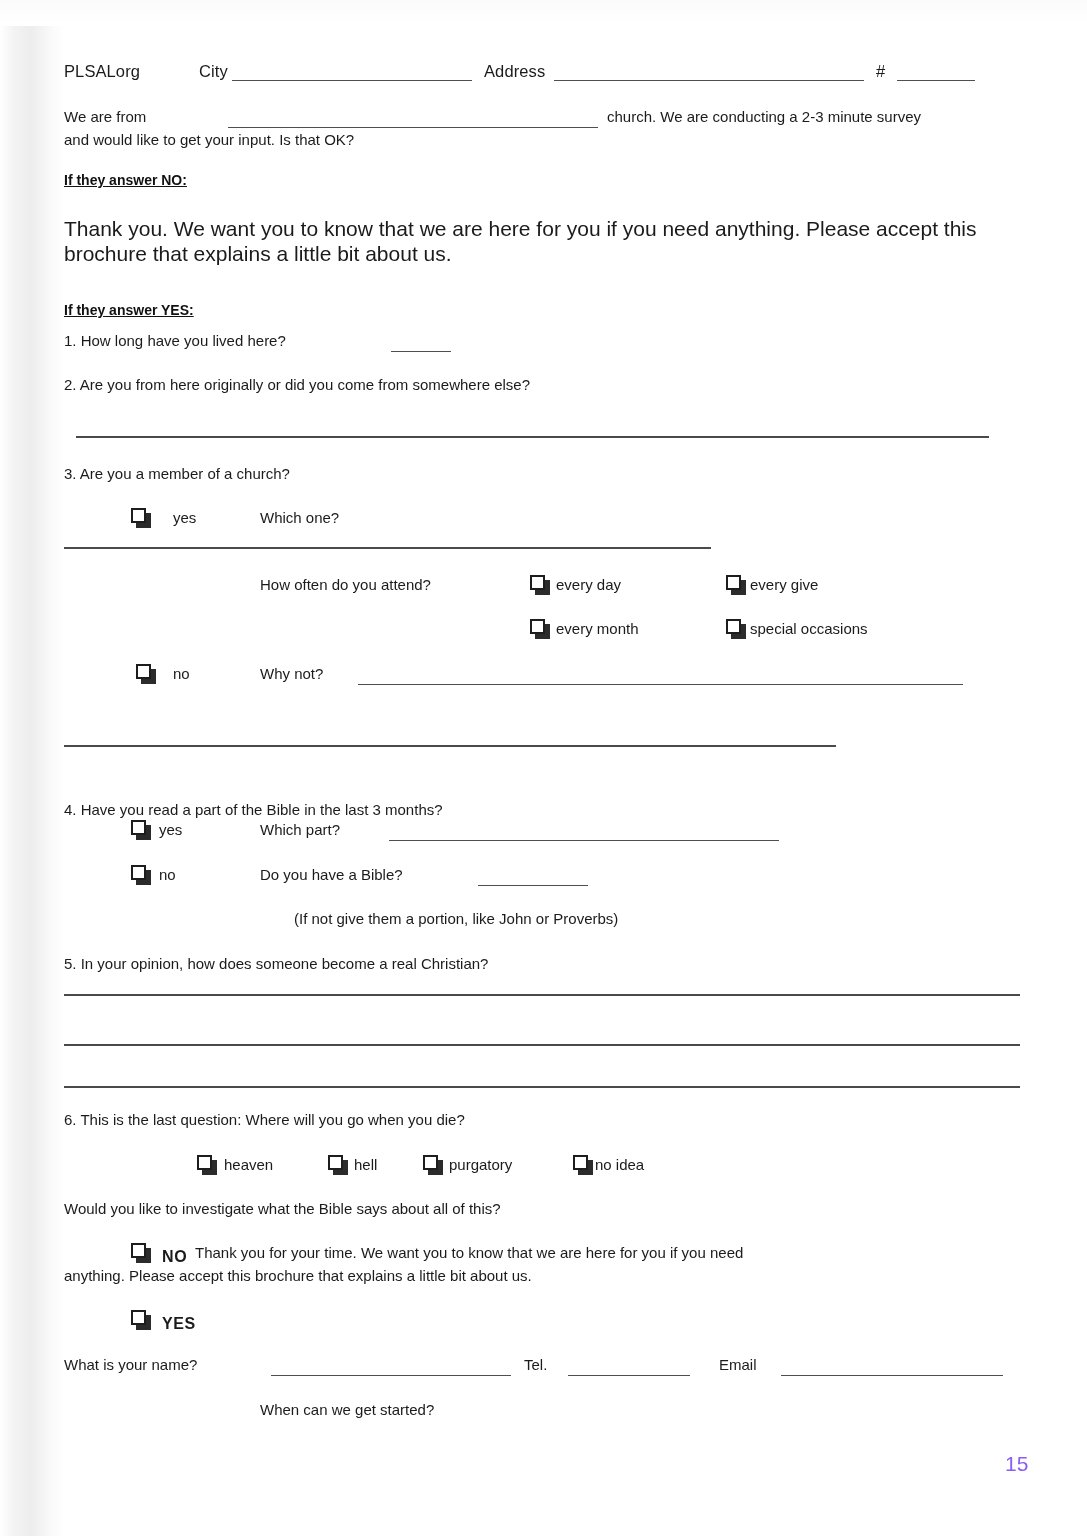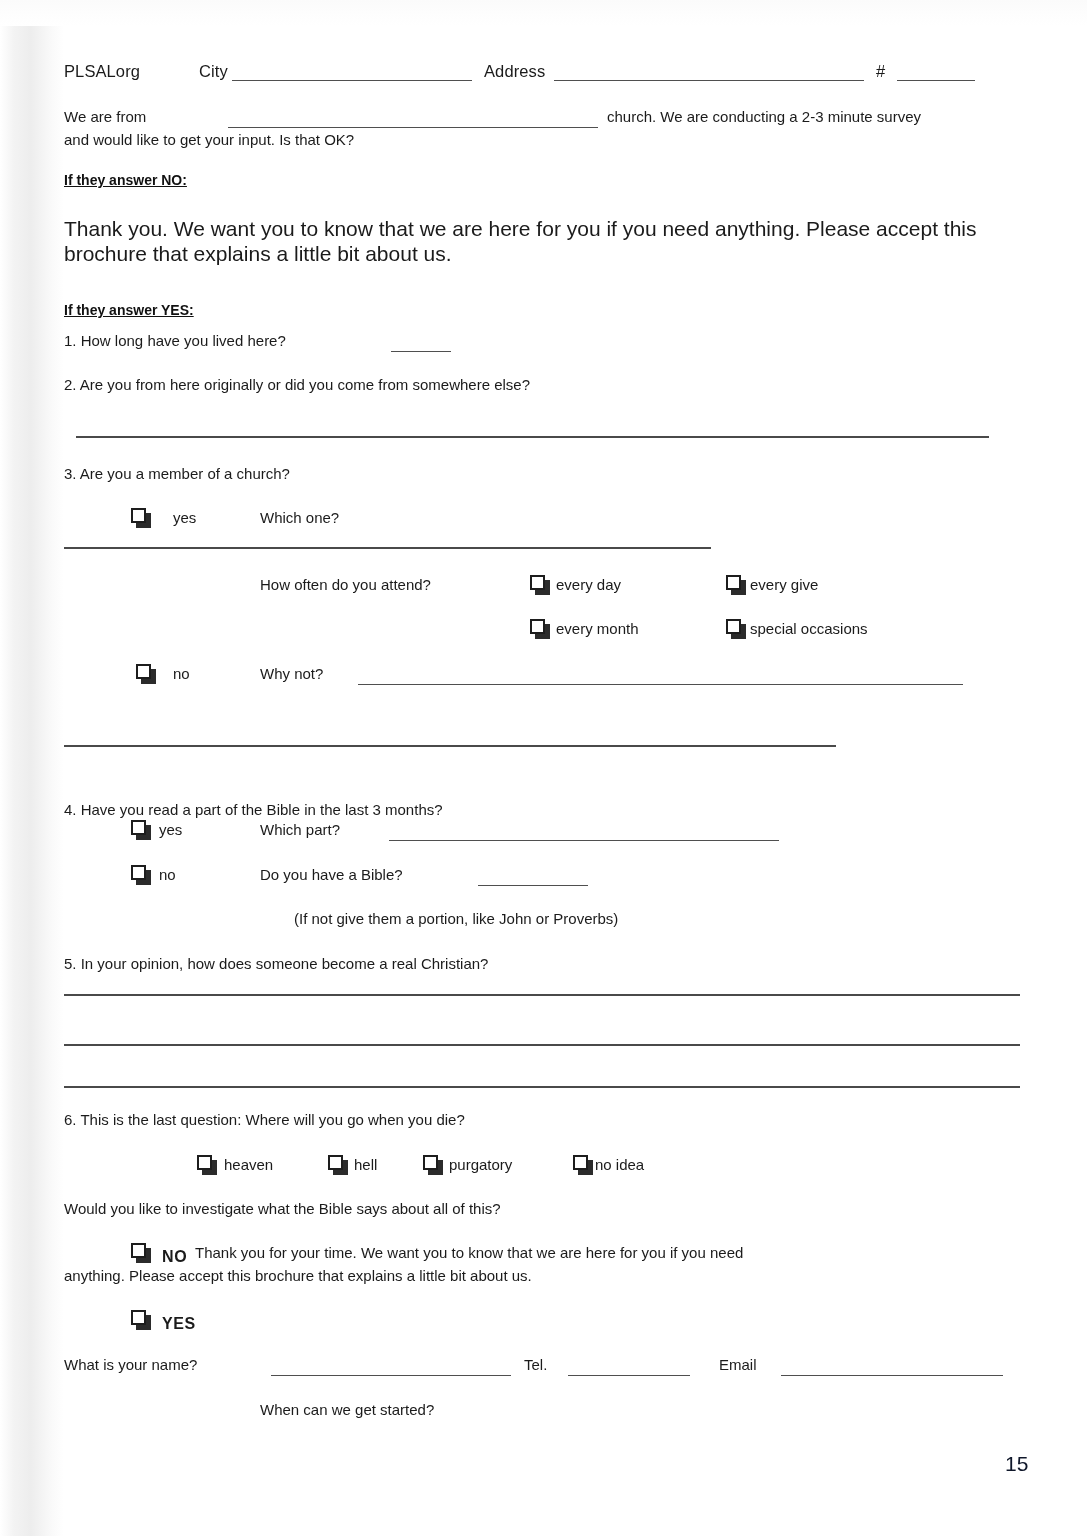--- a/index.html
+++ b/index.html
@@ -76,21 +76,21 @@
     white-space: nowrap;
   }
   .small-caps {
     font-size: 16px;
     font-weight: bold;
     letter-spacing: 0.6px;
   }
   .pagenum {
     position: absolute;
     font-size: 21px;
-    color: #0f172a;
+    color: #8b5cf6;
   }
 
   
   .rule {
     position: absolute;
     height: 0;
     border-top: 2px solid #4a4a4a;
   }
   .blank {
     position: absolute;

